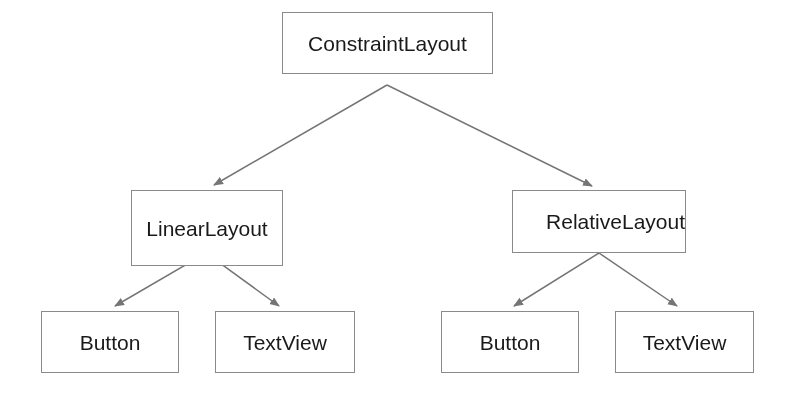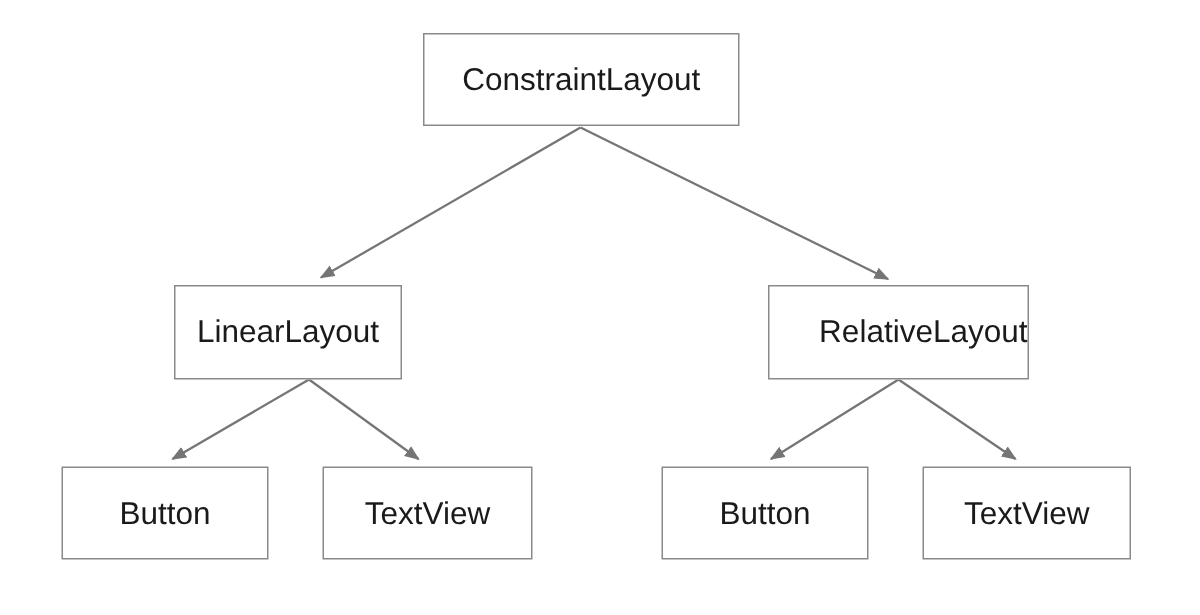--- a/index.html
+++ b/index.html
@@ -28,22 +28,22 @@
     align-items: center;
     justify-content: center;
     background: #ffffff;
     border: 1px solid #8a8a8a;
     color: #1a1a1a;
     font-size: 21px;
     line-height: 1;
     white-space: nowrap;
     box-sizing: border-box;
   }
-  .node-constraintlayout { left: 282px; top: 22px;  width: 211px; height: 62px; }
-  .node-linearlayout     { left: 116px; top: 190px; width: 152px; height: 63px; }
+  .node-constraintlayout { left: 282px; top: 12px;  width: 211px; height: 62px; }
+  .node-linearlayout     { left: 131px; top: 190px; width: 152px; height: 76px; }
   .node-relativelayout   { left: 512px; top: 190px; width: 174px; height: 63px; justify-content: flex-end; }
   .node-button-left      { left: 41px;  top: 311px; width: 138px; height: 62px; }
   .node-textview-left    { left: 215px; top: 311px; width: 140px; height: 62px; }
   .node-button-right     { left: 441px; top: 311px; width: 138px; height: 62px; }
   .node-textview-right   { left: 615px; top: 311px; width: 139px; height: 62px; }
 </style>
 </head>
 <body>
 
 <div class="canvas">

